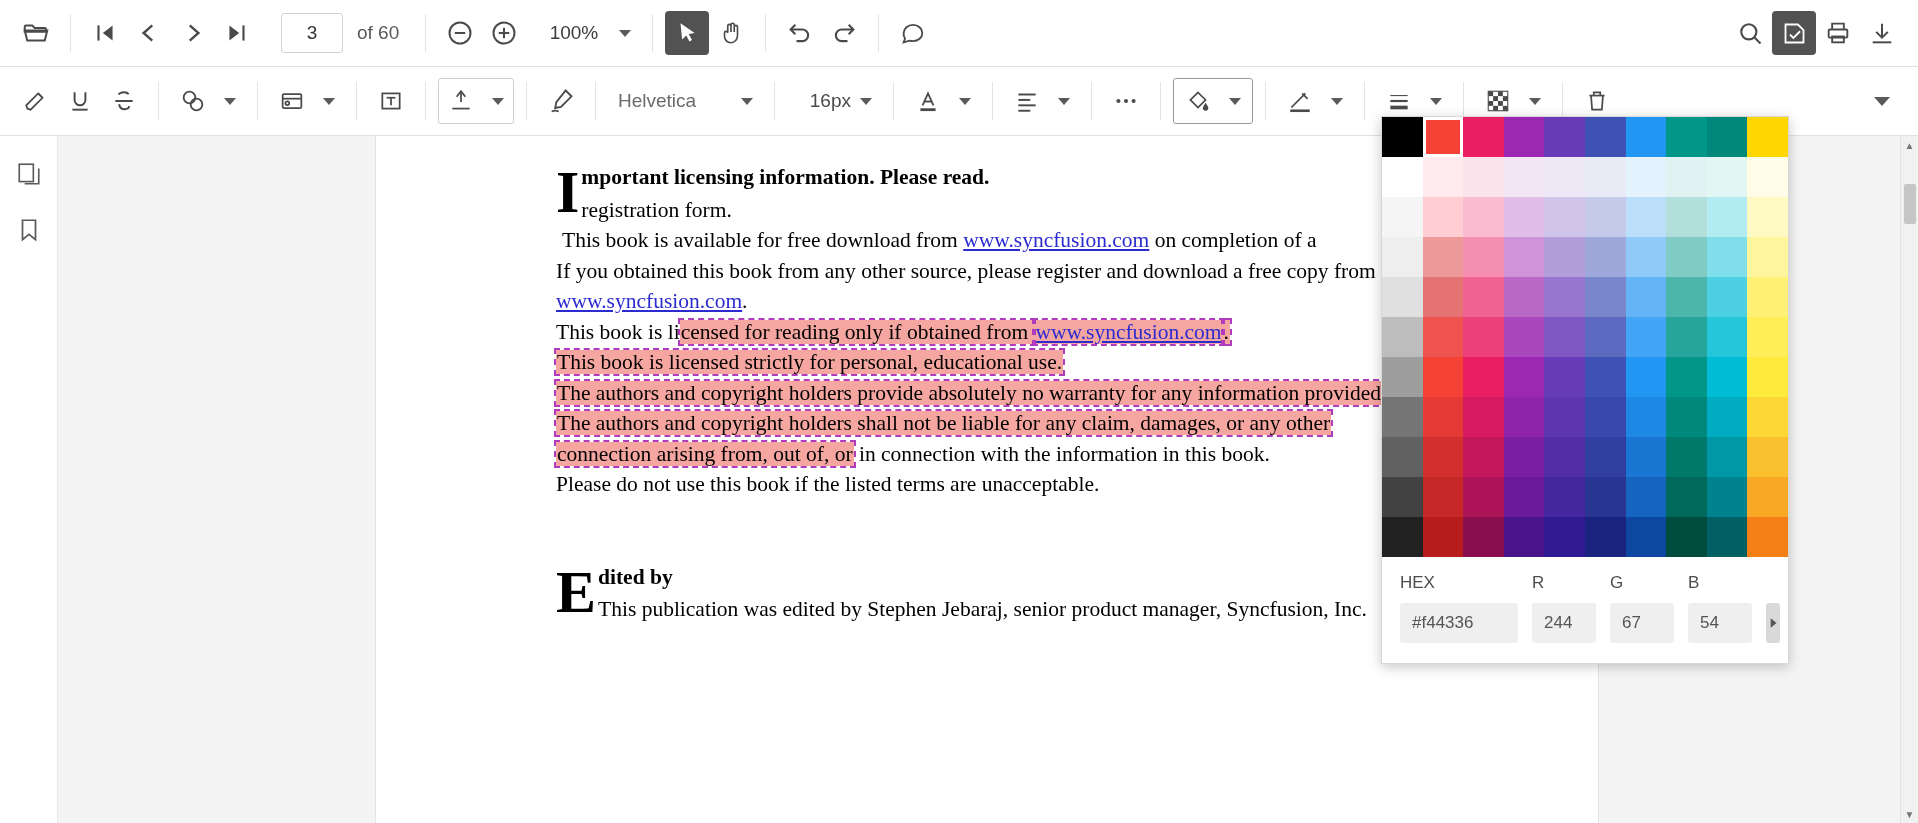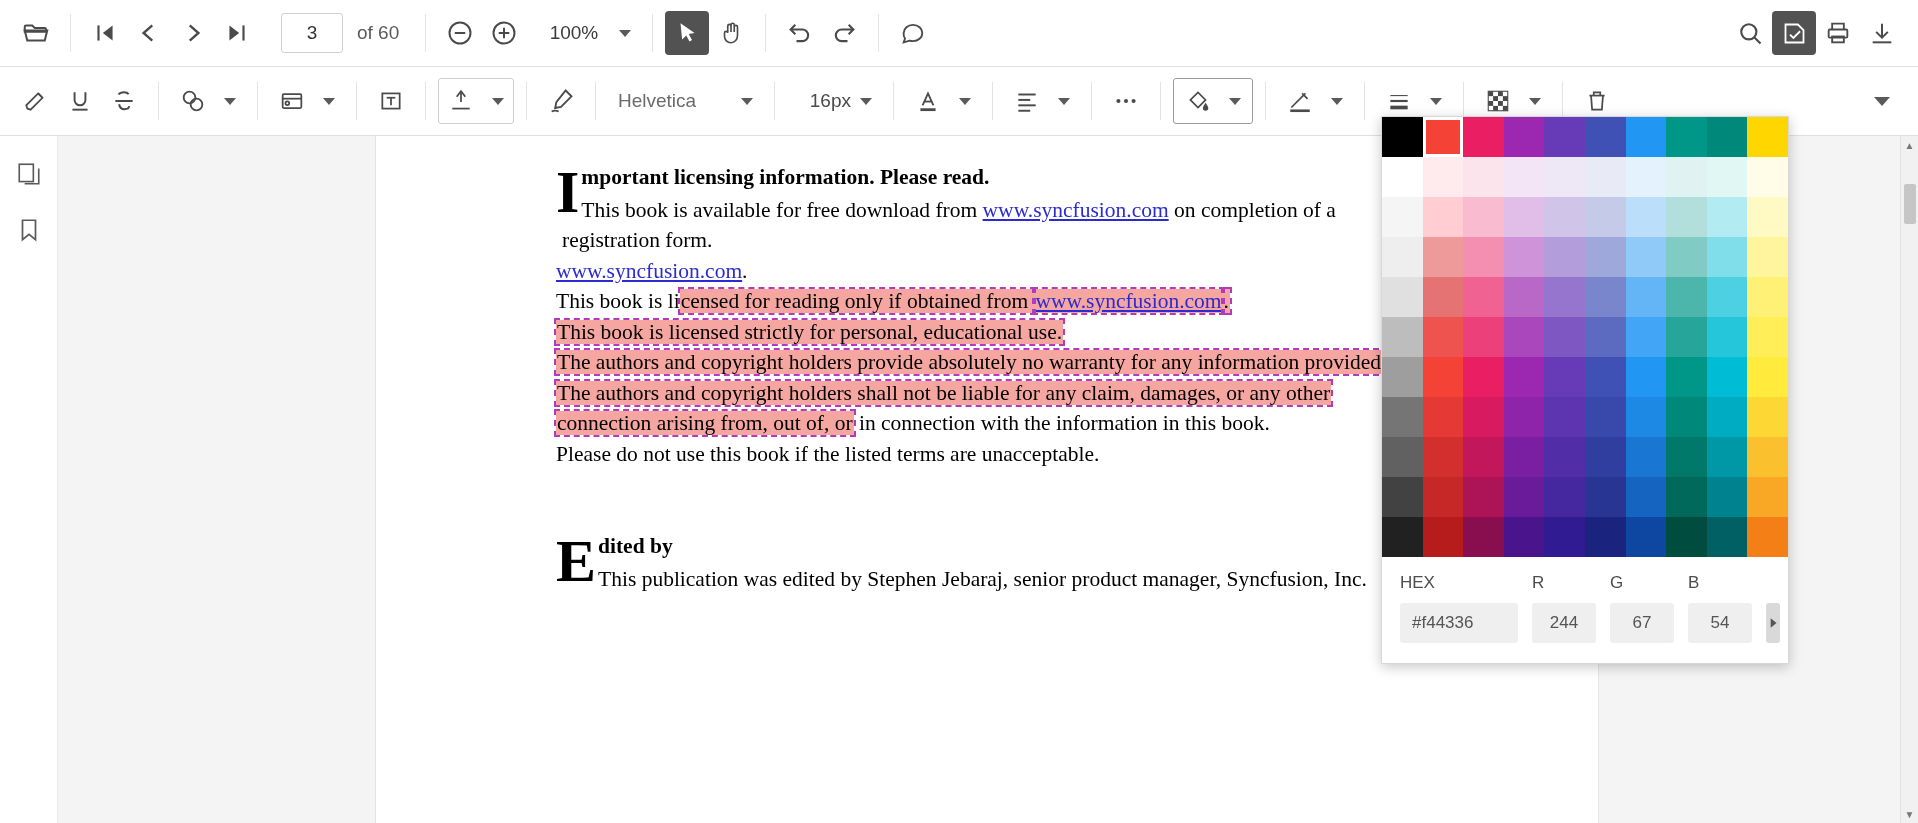--- a/index.html
+++ b/index.html
@@ -218,21 +218,21 @@
     height: 40px;
     background: #efefef;
     border: none;
     border-radius: 3px;
     font-size: 17px;
     color: #555;
     padding: 0 12px;
     font-family: "Liberation Sans", sans-serif;
   }
   .fld-hex .fld-input { width: 118px; }
-  .fld-rgb .fld-input { width: 64px; text-align: center; }
+  .fld-rgb .fld-input { width: 64px; }
   .apply-btn {
     width: 44px; height: 40px;
     background: #d9d9d9;
     border-radius: 3px;
     display: flex; align-items: center; justify-content: center;
     cursor: pointer;
   }
 
   
   .vscroll {
@@ -620,27 +620,30 @@
 
     <div class="viewer">
       <div class="page">
         <div class="doc">
 
           <div class="dropcap-para">
             <span class="dropcap">I</span>
             <p class="para bold" style="display:inline">mportant licensing information. Please read.</p>
             <div style="height:2px"></div>
             <p class="para" style="padding-left:6px;">
+              <span>registration form.</span>
+            </p>
+            <p class="para" style="padding-left:6px;">
               <span>This book is available for free download from </span><span class="link">www.syncfusion.com</span><span> on completion of a</span>
             </p>
-            <p class="para" style="padding-left:6px;">
-              <span>registration form.</span>
-            </p>
           </div>
 
+          <p class="para">
+            <span>If you obtained this book from any other source, please register and download a free copy from</span>
+          </p>
           <p class="para">
             <span class="link">www.syncfusion.com</span><span>.</span>
           </p>
 
           <p class="para">
             <span>This book is li</span><span class="hl">censed for reading only if obtained from </span><span class="hl link">www.syncfusion.com</span><span class="hl">.</span>
           </p>
           <p class="para">
             <span class="hl">This book is licensed strictly for personal, educational use.</span>
           </p>

